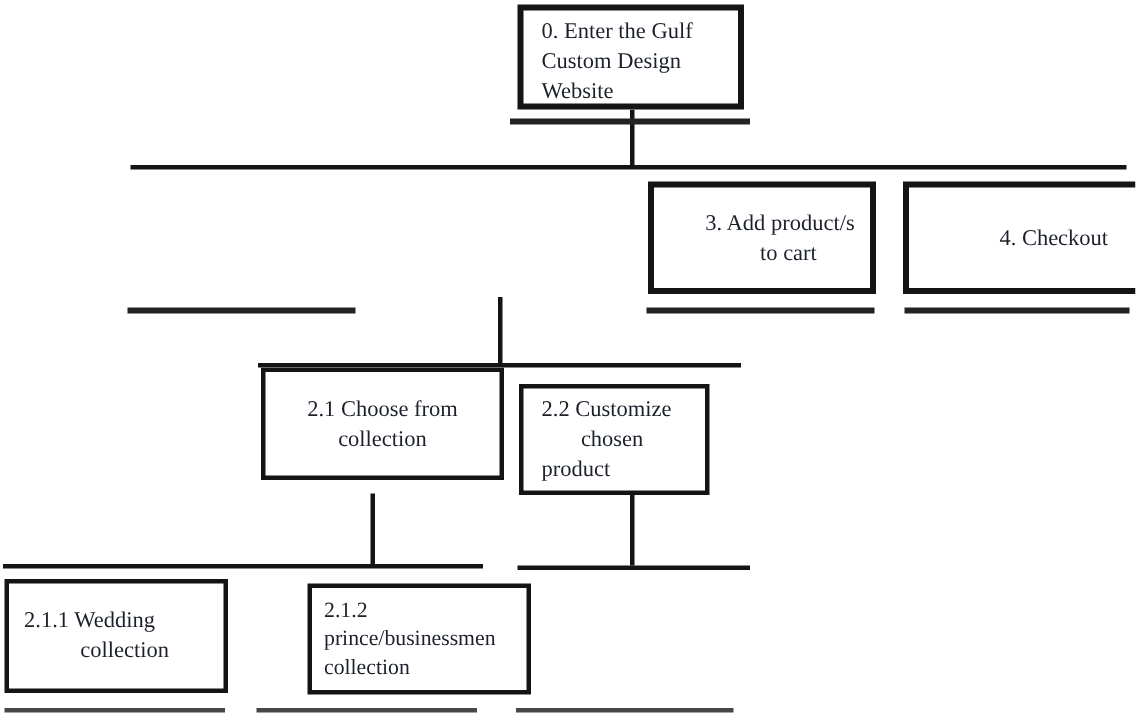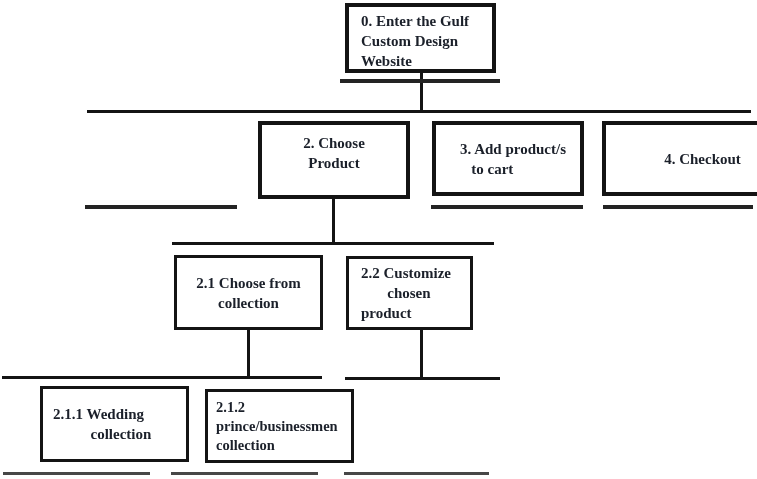--- a/index.html
+++ b/index.html
@@ -17,21 +17,21 @@
   }
   .node {
     position: absolute;
     background: #ffffff;
     border: 4px solid var(--box-border, #141414);
     box-sizing: border-box;
     display: flex;
     flex-direction: column;
     justify-content: center;
     color: var(--text, #1b202a);
-    font-weight: bold;
+    font-weight: normal;
     font-size: 15px;
     line-height: 20px;
     white-space: pre-wrap;
   }
   .node.thin { border-width: 3px; }
   .node.center { text-align: center; }
   .node.small { font-size: 14.5px; line-height: 19px; }
   .hline, .vline {
     position: absolute;
     background: var(--connector, #141414);
@@ -42,25 +42,25 @@
     background: var(--shadow, #232323);
   }
   .shadow.light {
     height: 3px;
     background: var(--bottom-shadow, #474747);
   }
   
   #b0   { left: 345px; top: 3px;   width: 151px; height: 70px; padding: 4px 2px 0 12px; justify-content: flex-start; }
   #b1   { left: 86px;  top: 121px; width: 152px; height: 77px; }
   #b2   { left: 258px; top: 121px; width: 152px; height: 78px; padding-bottom: 14px; }
-  #b3   { left: 432px; top: 121px; width: 152px; height: 75px; padding-left: 24px; }
+  #b3   { left: 432px; top: 121px; width: 152px; height: 75px; padding-left: 24px; text-align: center; }
   #b4   { left: 602px; top: 121px; width: 173px; height: 75px; padding-left: 28px; }
-  #b21  { left: 174px; top: 255px; width: 149px; height: 75px; }
+  #b21  { left: 174px; top: 245px; width: 162px; height: 75px; }
   #b22  { left: 346px; top: 256px; width: 127px; height: 74px; padding-left: 12px; }
-  #b211 { left: 3px;   top: 386px; width: 149px; height: 76px; padding-left: 10px; margin-left: 37px; }
+  #b211 { left: 3px;   top: 386px; width: 149px; height: 76px; padding-left: 10px; }
   #b212 { left: 173px; top: 389px; width: 149px; height: 74px; padding-left: 8px; margin-left: 32px; }
   #b221 { left: 346px; top: 389px; width: 150px; height: 72px; padding-left: 9px; }
 
   #v0   { left: 420px; top: 73px;  width: 3px; height: 37px; }
   #h1   { left: 87px;  top: 110px; width: 664px; height: 3px; }
   #v2   { left: 332px; top: 198px; width: 3px; height: 44px; }
   #h2   { left: 172px; top: 242px; width: 322px; height: 3px; }
   #v21  { left: 247px; top: 329px; width: 3px; height: 48px; }
   #v22  { left: 420px; top: 329px; width: 3px; height: 48px; }
   #h3   { left: 2px;   top: 376px; width: 320px; height: 3px; }
@@ -94,22 +94,20 @@
   <div class="shadow" id="s4"></div>
   <div class="shadow light" id="s211"></div>
   <div class="shadow light" id="s212"></div>
   <div class="shadow light" id="s221"></div>
 
   <div class="node" id="b0">0. Enter the Gulf
 Custom Design
 Website</div>
 
 
-  <div class="node center" id="b2">2. Choose
-Product</div>
 
   <div class="node" id="b3">3. Add product/s
    to cart</div>
 
   <div class="node center" id="b4">4. Checkout</div>
 
   <div class="node thin center" id="b21">2.1 Choose from
 collection</div>
 
   <div class="node thin" id="b22">2.2 Customize

